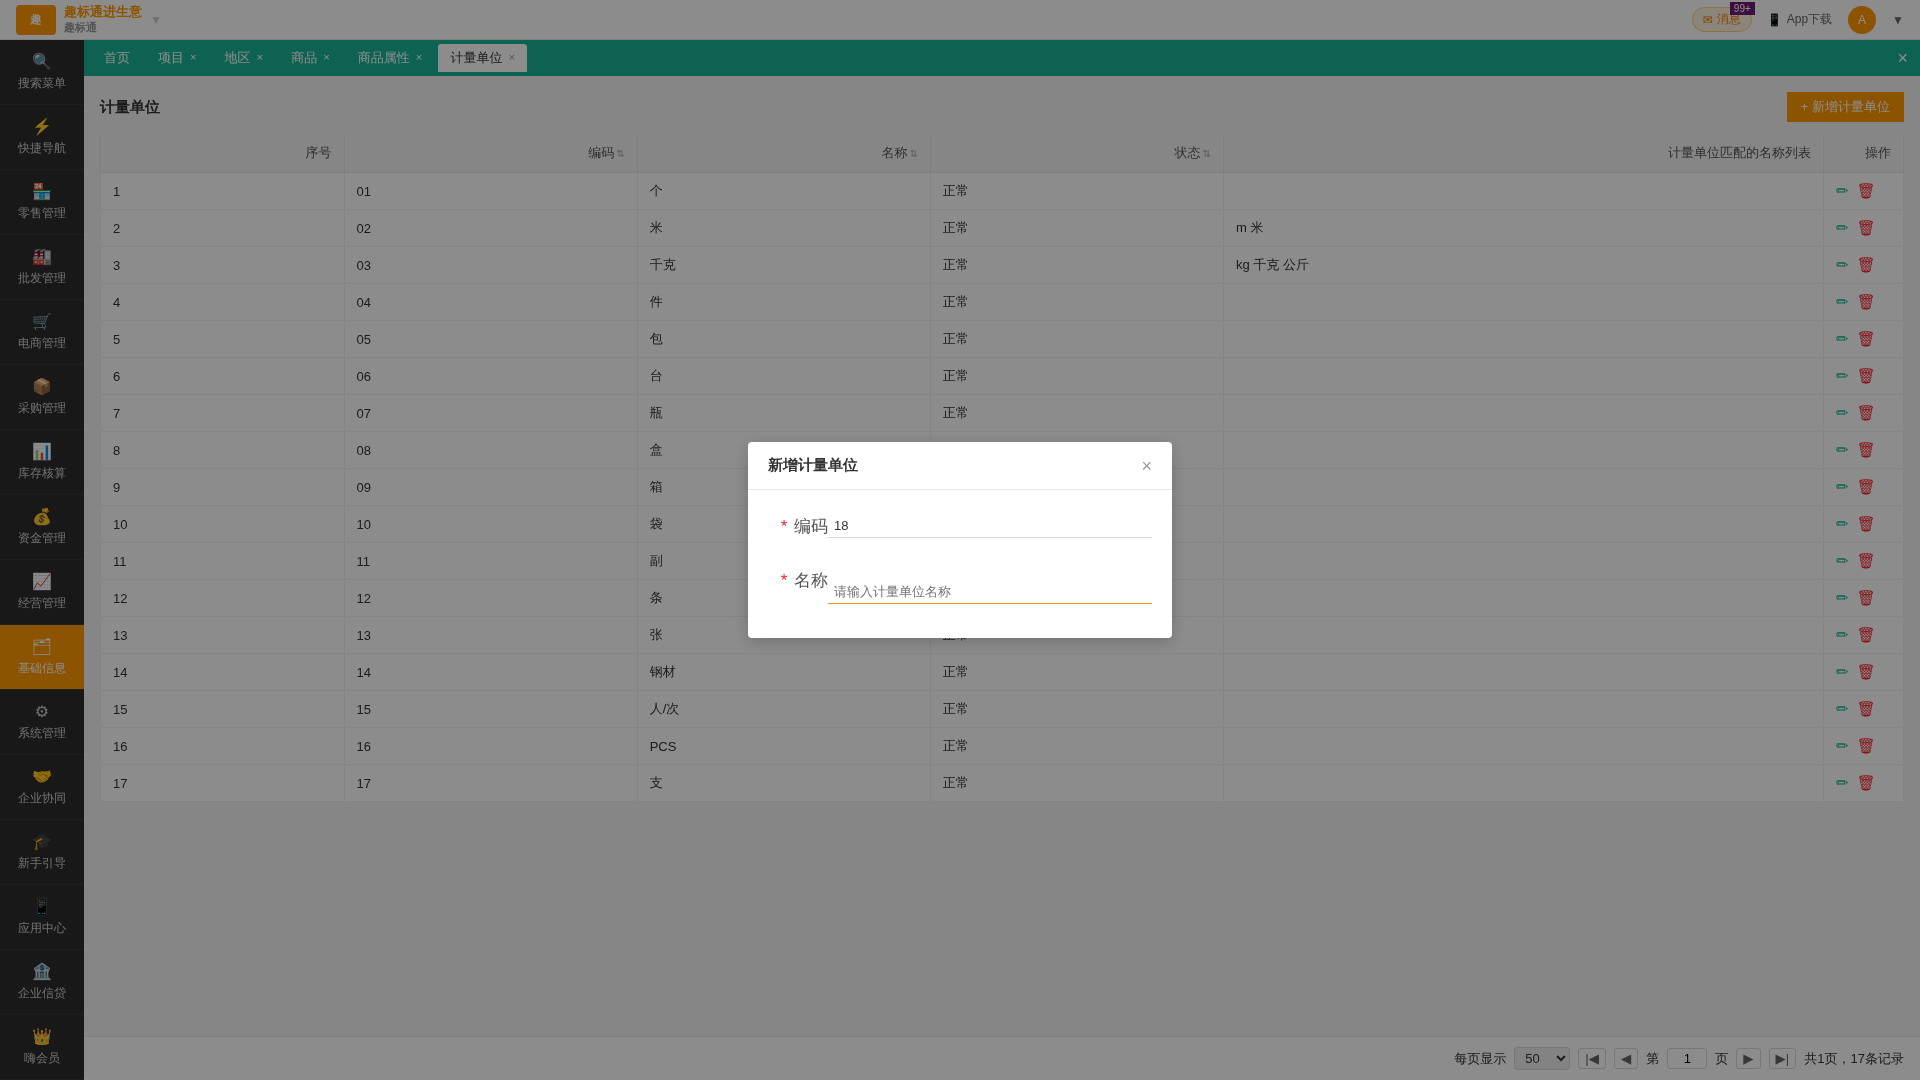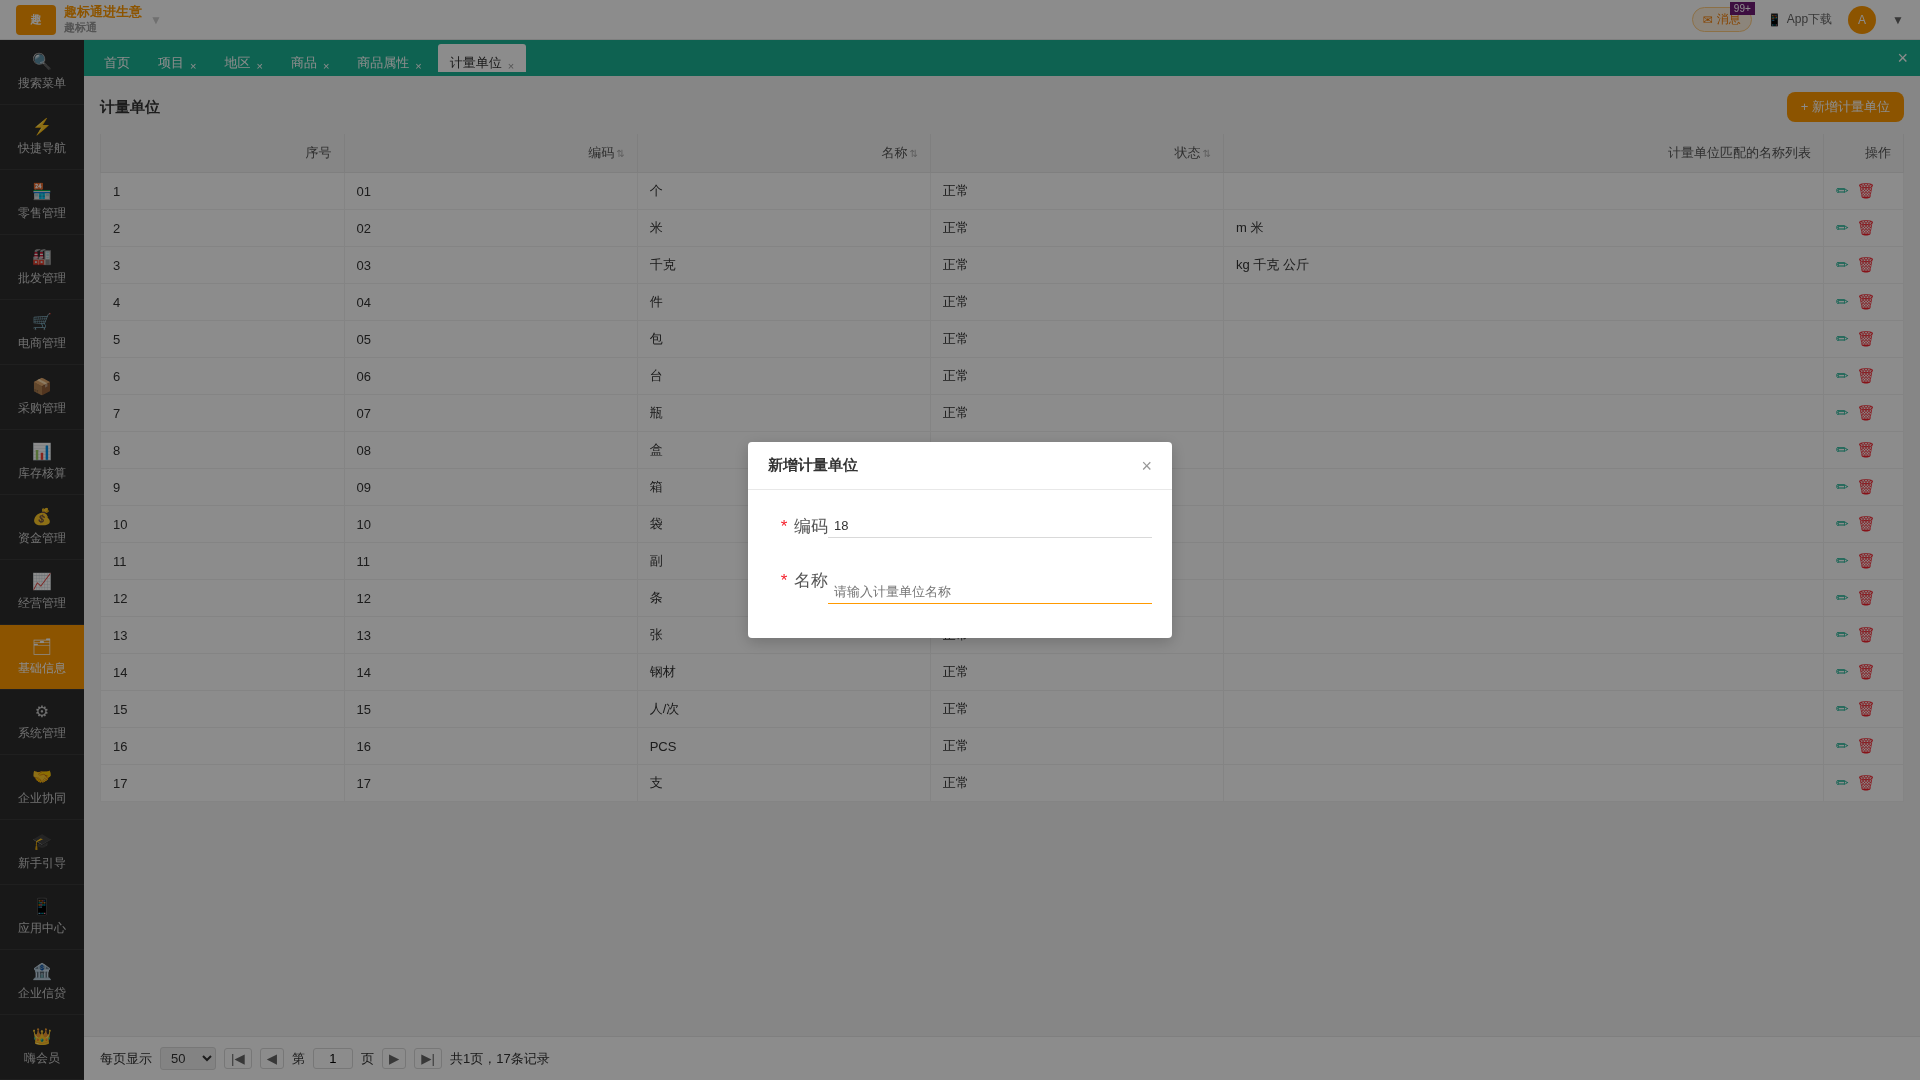--- a/index.html
+++ b/index.html
@@ -96,25 +96,26 @@
       align-items: center;
       padding: 0 8px;
       gap: 4px;
       flex-shrink: 0;
     }
     .tab {
       height: 28px;
       padding: 0 12px;
       border-radius: 3px 3px 0 0;
       display: flex;
-      align-items: flex-end;
+      align-items: center;
       gap: 6px;
       font-size: 13px;
       cursor: pointer;
       color: #fff;
+      font-family: Liberation Mono, monospace;
     }
     .tab.active {
       background: #fff;
       color: #333;
     }
     .tab-close {
       font-size: 11px;
       color: #fff;
       line-height: 1;
     }
@@ -140,21 +141,21 @@
       display: flex;
       align-items: center;
       justify-content: space-between;
       margin-bottom: 12px;
     }
     .page-title { font-size: 15px; font-weight: bold; color: #333; }
     .btn-add {
       background: #f90;
       color: #fff;
       border: none;
-      border-radius: 8px;
+      border-radius: 0;
       padding: 6px 14px;
       font-size: 13px;
       cursor: pointer;
     }
 
     
     .data-table {
       width: 100%;
       border-collapse: collapse;
       background: #fff;
@@ -183,21 +184,21 @@
     .status-normal { color: #52c41a; }
     .action-btns { display: flex; gap: 8px; }
     .action-edit { color: #1ab394; cursor: pointer; font-size: 15px; }
     .action-delete { color: #f5222d; cursor: pointer; font-size: 15px; }
     .sort-icon { font-size: 10px; color: #aaa; margin-left: 2px; }
 
     
     .pagination-bar {
       display: flex;
       align-items: center;
-      justify-content: flex-start;
+      justify-content: flex-end;
       padding: 10px 16px;
       background: #fff;
       border-top: 1px solid #e8e8e8;
       font-size: 13px;
       gap: 8px;
       flex-shrink: 0;
     }
     .page-size-select {
       border: 1px solid #d9d9d9;
       border-radius: 3px;

